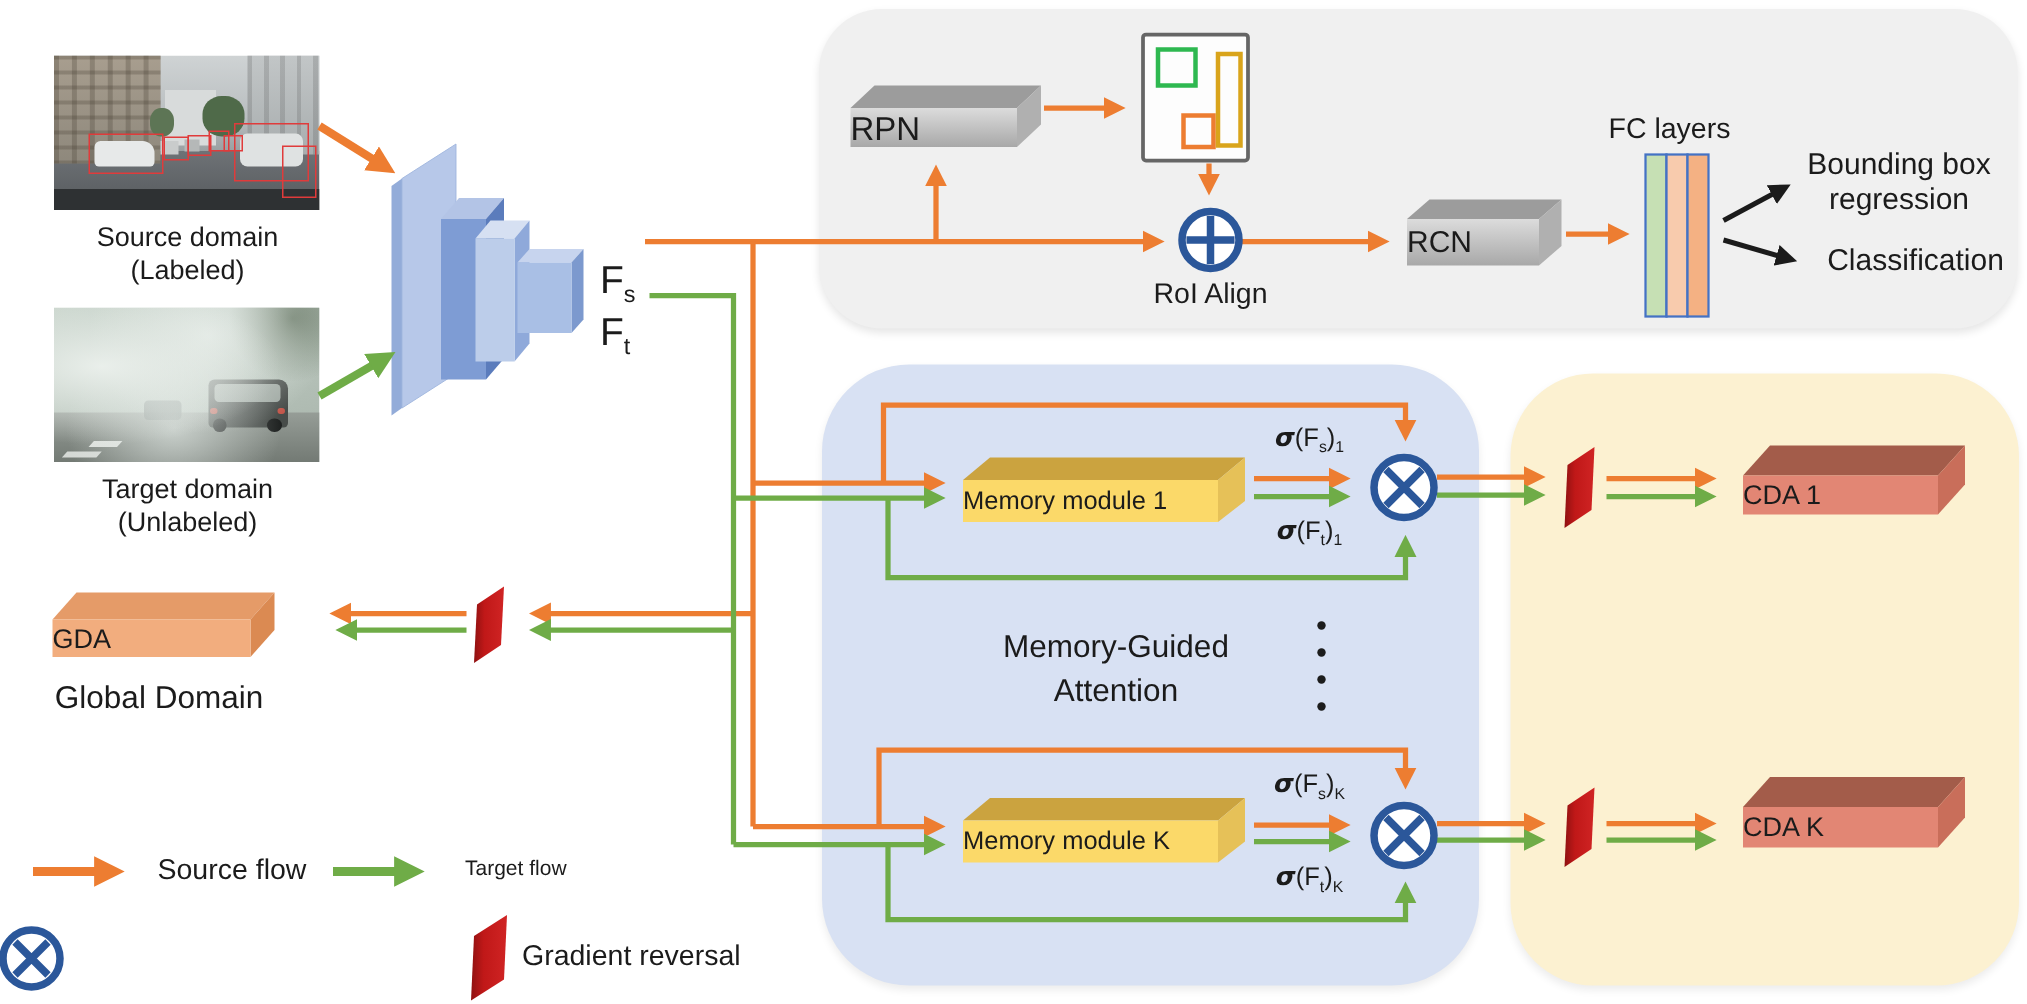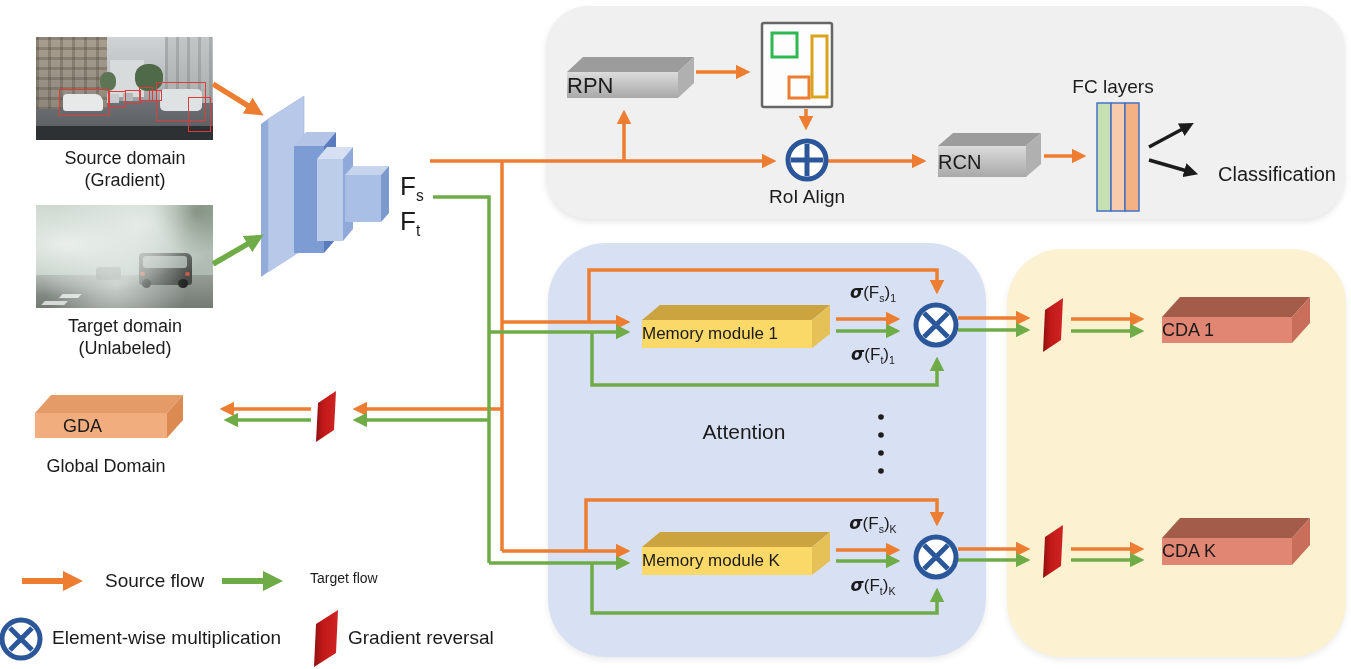--- a/index.html
+++ b/index.html
@@ -243,55 +243,59 @@
       <g>
         <circle cx="21" cy="639" r="19" fill="#ffffff" stroke="#2B579A" stroke-width="5"></circle>
         <path d="M10 628 L32 650 M10 650 L32 628" stroke="#2B579A" stroke-width="5" fill="none"></path>
       </g>
       <polygon points="316,624 338,610 336,653 314,667" fill="url(#gradRed)"></polygon>
     </g>
   </svg>
 
   <div class="lbl ctr" style="left:125px;top:148px;">
     <span class="blk">Source domain</span>
-    <span class="blk">(Gradient)</span>
+    <span class="blk">(Labeled)</span>
   </div>
   <div class="lbl ctr" style="left:125px;top:316px;">
     <span class="blk">Target domain</span>
     <span class="blk">(Unlabeled)</span>
   </div>
 
   <div class="lbl fbig" style="left:400px;top:147px;"><span>F</span><sub>s</sub></div>
   <div class="lbl fbig" style="left:400px;top:182px;"><span>F</span><sub>t</sub></div>
 
   <div class="lbl boxlbl" style="left:567px;top:73px;width:111px;font-size:22px;">RPN</div>
   <div class="lbl ctr" style="left:807px;top:186px;font-size:19px;">RoI Align</div>
   <div class="lbl boxlbl" style="left:938px;top:150px;width:88px;font-size:20px;">RCN</div>
   <div class="lbl ctr" style="left:1113px;top:76px;font-size:19px;">FC layers</div>
+  <div class="lbl ctr" style="left:1266px;top:99px;font-size:20px;line-height:23px;">
+    <span class="blk">Bounding box</span>
+    <span class="blk">regression</span>
+  </div>
   <div class="lbl ctr" style="left:1277px;top:162px;font-size:20px;">Classification</div>
 
-  <div class="lbl boxlbl" style="left:35px;top:416px;width:132px;font-size:18px;margin-left:28px;">GDA</div>
-  <div class="lbl ctr" style="left:106px;top:452px;font-size:18px;line-height:28px;">
+  <div class="lbl boxlbl" style="left:35px;top:416px;width:132px;font-size:18px;">GDA</div>
+  <div class="lbl ctr" style="left:106px;top:452px;font-size:21px;line-height:28px;">
     <span class="blk">Global Domain</span>
   </div>
 
   <div class="lbl ctr" style="left:744px;top:417px;font-size:21px;line-height:29px;">
+    <span class="blk">Memory-Guided</span>
     <span class="blk">Attention</span>
   </div>
   <div class="lbl boxlbl" style="left:642px;top:324px;width:170px;font-size:17px;">Memory module 1</div>
   <div class="lbl boxlbl" style="left:642px;top:551px;width:166px;font-size:17px;">Memory module K</div>
 
   <div class="lbl sig ctr" style="left:873px;top:282px;"><i class="sg">σ</i><span>(F</span><sub>s</sub><span>)</span><sub>1</sub></div>
   <div class="lbl sig ctr" style="left:873px;top:344px;"><i class="sg">σ</i><span>(F</span><sub>t</sub><span>)</span><sub>1</sub></div>
   <div class="lbl sig ctr" style="left:873px;top:513px;"><i class="sg">σ</i><span>(F</span><sub>s</sub><span>)</span><sub>K</sub></div>
   <div class="lbl sig ctr" style="left:873px;top:575px;"><i class="sg">σ</i><span>(F</span><sub>t</sub><span>)</span><sub>K</sub></div>
 
   <div class="lbl ctr" style="left:1176px;top:416px;font-size:21px;line-height:27px;">
   </div>
   <div class="lbl boxlbl" style="left:1162px;top:320px;width:146px;font-size:18px;">CDA 1</div>
   <div class="lbl boxlbl" style="left:1162px;top:541px;width:130px;font-size:18px;">CDA K</div>
 
   <div class="lbl" style="left:105px;top:570px;font-size:19px;">Source flow</div>
   <div class="lbl" style="left:310px;top:570px;font-size:14px;">Target flow</div>
-  <div class="lbl" style="left:52px;top:627px;font-size:19px;">Element-wise multiplication</div>
   <div class="lbl" style="left:348px;top:627px;font-size:19px;">Gradient reversal</div>
 
 </div>
 
 </body></html>

